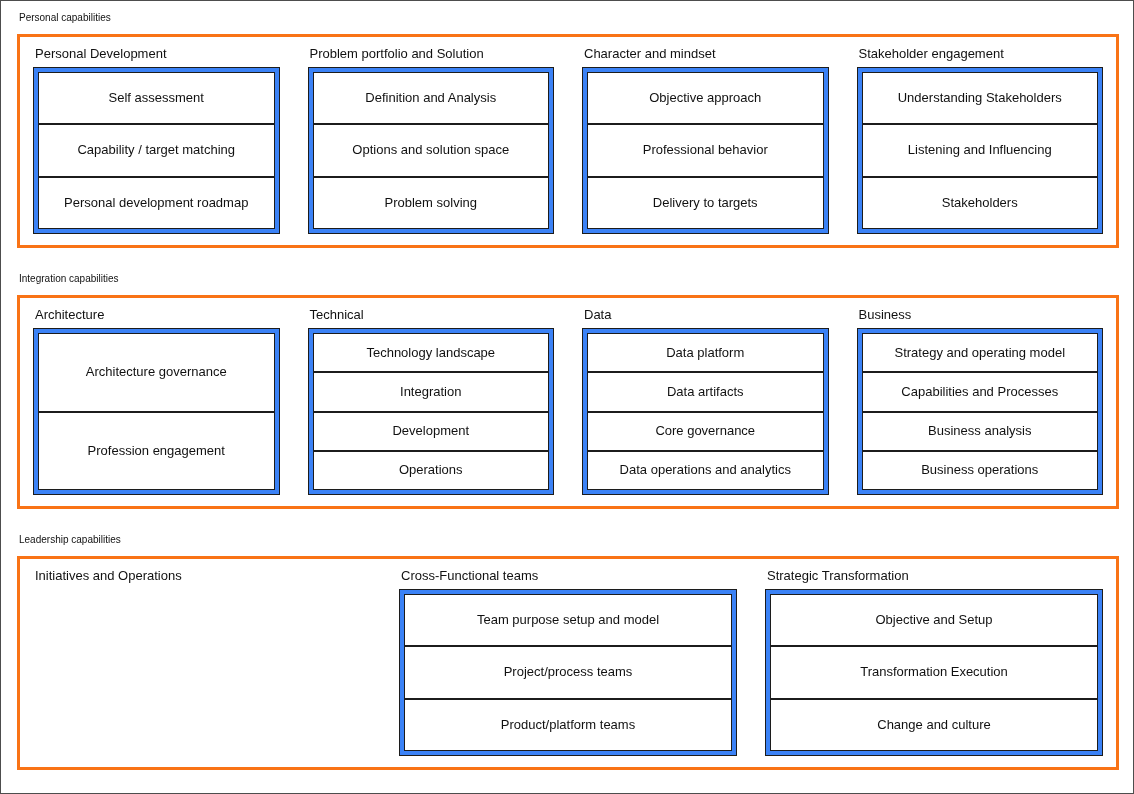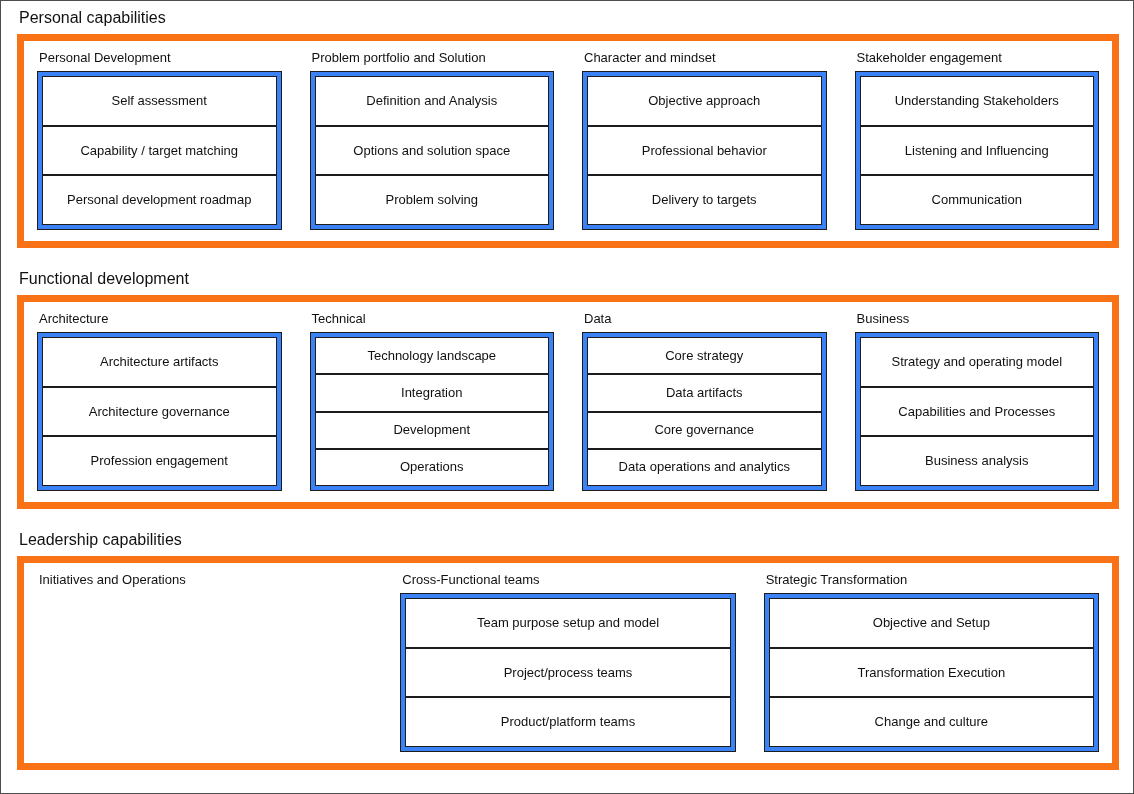--- a/index.html
+++ b/index.html
@@ -14,30 +14,30 @@
     width: 1134px;
     height: 794px;
     box-sizing: border-box;
     border: 1px solid #4d4d4d;
     background: #ffffff;
     padding: 8px 14px 0 16px;
     overflow: hidden;
   }
   .cap-section { margin-bottom: 22px; }
   .section-title {
-    font-size: 16px;
+    font-size: 10px;
     line-height: 18px;
     margin: 0 0 7px 2px;
     color: #111111;
     white-space: nowrap;
   }
   .section-box {
     box-sizing: border-box;
     height: 214px;
-    border: 7px solid #f97316;
+    border: 3px solid #f97316;
     padding: 8px 13px 11px 13px;
     display: flex;
     gap: 28px;
     background: #ffffff;
   }
   .column {
     flex: 1 1 0;
     min-width: 0;
     display: flex;
     flex-direction: column;
@@ -116,34 +116,33 @@
 </div>
   </div>
 
   <div class="column">
     <div class="column-label">Stakeholder engagement</div>
     <div class="column-box">
   <div class="item-box">Understanding Stakeholders</div>
 
   <div class="item-box">Listening and Influencing</div>
 
-  <div class="item-box">Communication</div>
+  <div class="item-box">Stakeholders</div>
 </div>
   </div>
 </div>
   </section>
 
   <section class="cap-section">
-    <div class="section-title">Functional development</div>
+    <div class="section-title">Integration capabilities</div>
     <div class="section-box">
   <div class="column">
     <div class="column-label">Architecture</div>
     <div class="column-box">
 
-  <div class="item-box">Architecture artifacts</div>
 
   <div class="item-box">Architecture governance</div>
 
   <div class="item-box">Profession engagement</div>
 </div>
   </div>
 
   <div class="column">
     <div class="column-label">Technical</div>
     <div class="column-box">
@@ -153,39 +152,40 @@
 
   <div class="item-box">Development</div>
 
   <div class="item-box">Operations</div>
 </div>
   </div>
 
   <div class="column">
     <div class="column-label">Data</div>
     <div class="column-box">
-  <div class="item-box">Core strategy</div>
+  <div class="item-box">Data platform</div>
 
   <div class="item-box">Data artifacts</div>
 
   <div class="item-box">Core governance</div>
 
   <div class="item-box">Data operations and analytics</div>
 </div>
   </div>
 
   <div class="column">
     <div class="column-label">Business</div>
     <div class="column-box">
   <div class="item-box">Strategy and operating model</div>
 
   <div class="item-box">Capabilities and Processes</div>
 
   <div class="item-box">Business analysis</div>
 
+  <div class="item-box">Business operations</div>
 </div>
   </div>
 </div>
   </section>
 
   <section class="cap-section">
     <div class="section-title">Leadership capabilities</div>
     <div class="section-box">
 
   <div class="column">

